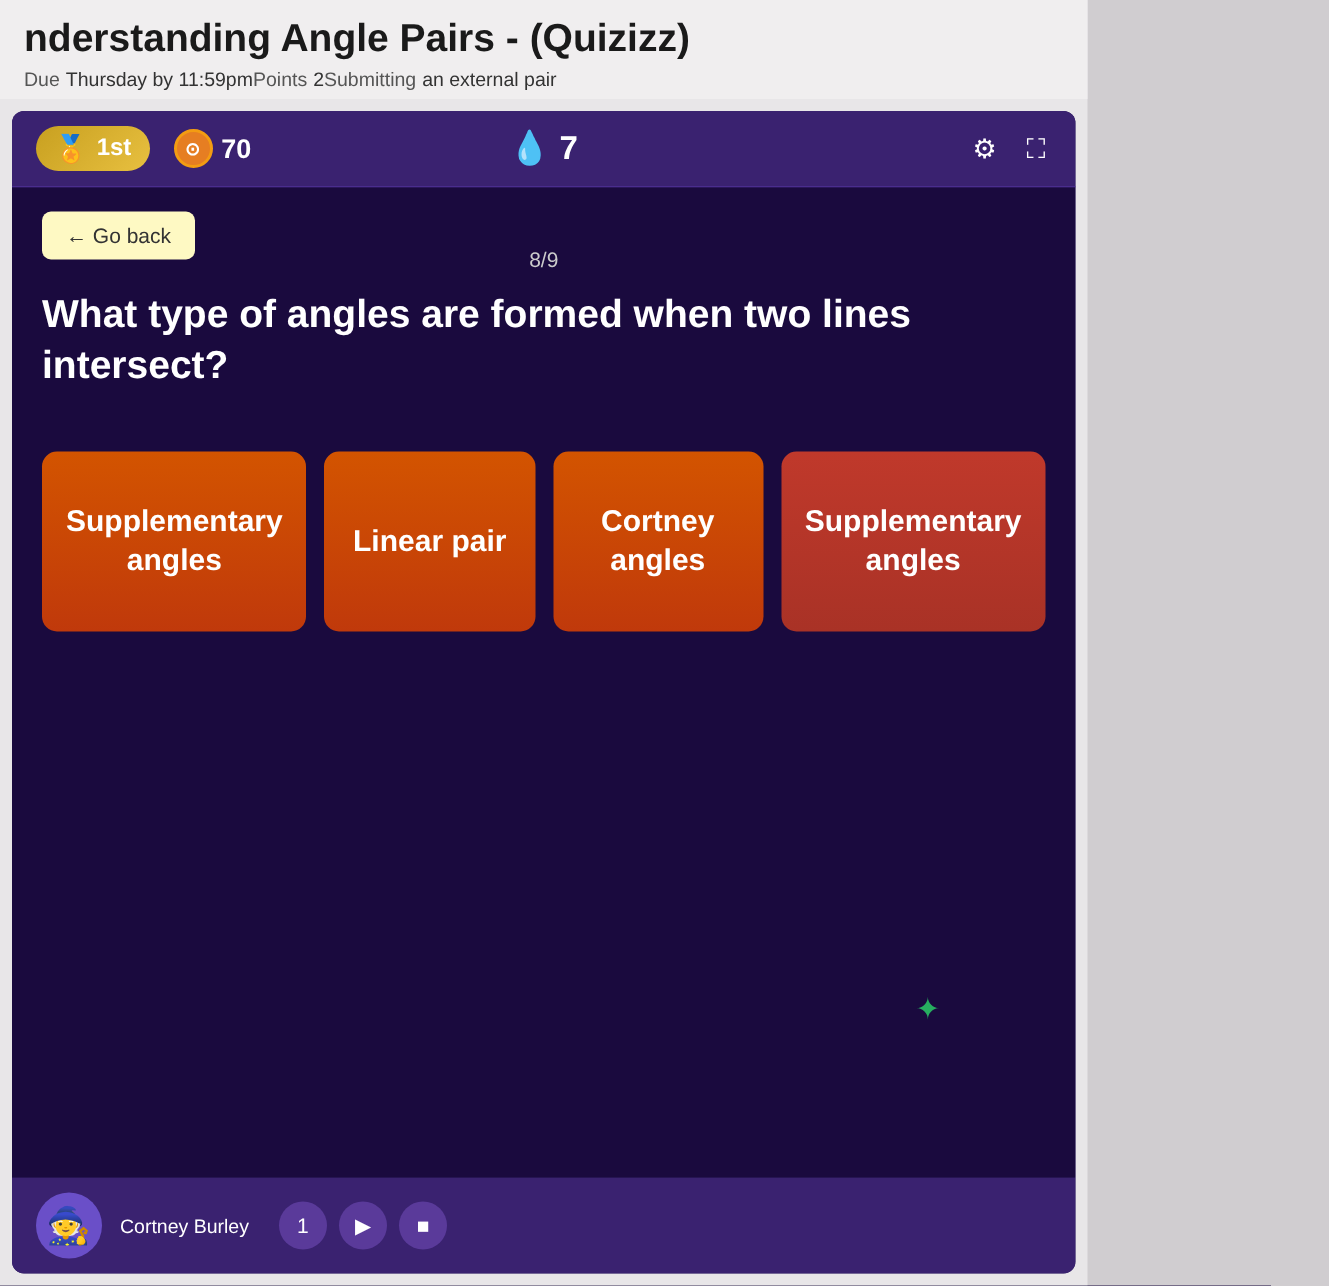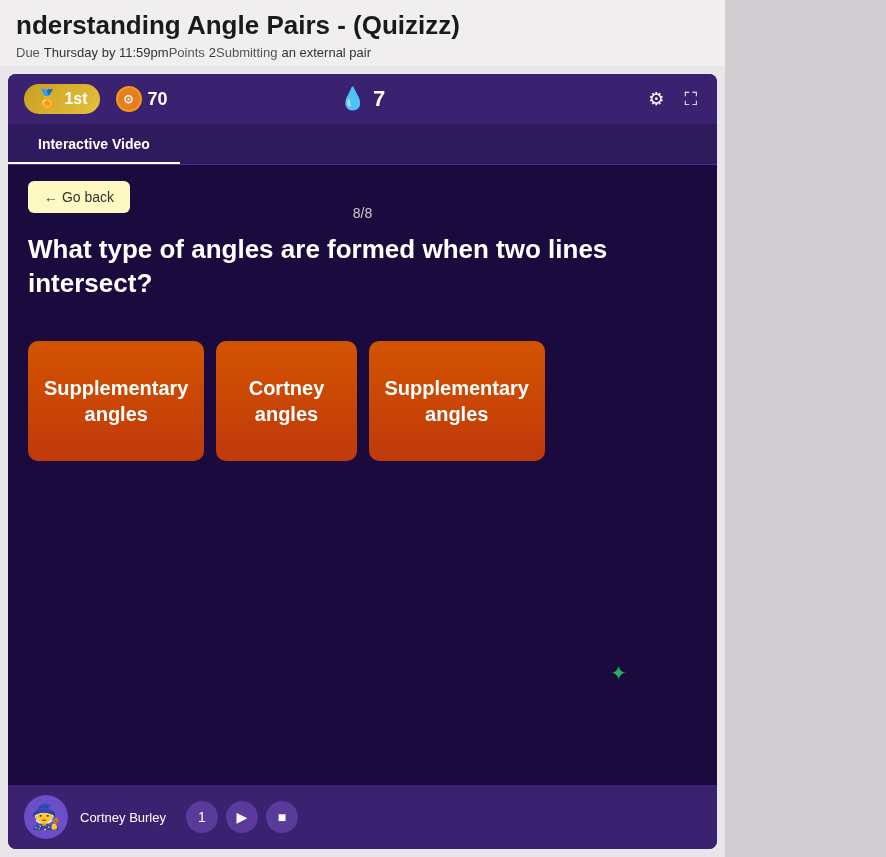--- a/index.html
+++ b/index.html
@@ -350,38 +350,38 @@
         <span>7</span>
       </div>
 
       <div class="top-right-icons">
         <button class="icon-btn">⚙</button>
         <button class="icon-btn">⛶</button>
       </div>
     </div>
 
     <div class="tab-bar">
-      <div class="tab active">
-        <span>Interactive Video</span>
-      </div>
     </div>
 
     <div class="quiz-content">
 
       <button class="go-back-btn">
         <span>← Go back</span>
       </button>
 
-      <div class="question-counter">8/8</div>
+      <div class="question-counter">8/9</div>
 
       <div class="question-text">What type of angles are formed when two lines intersect?</div>
 
       <div class="answers-grid">
         <button class="answer-btn">
           <span>Supplementary angles</span>
+        </button>
+        <button class="answer-btn">
+          <span>Linear pair</span>
         </button>
         <button class="answer-btn">
           <span>Cortney angles</span>
         </button>
         <button class="answer-btn">
           <span>Supplementary angles</span>
         </button>
       </div>
 
       <div class="deco-star">✦</div>

